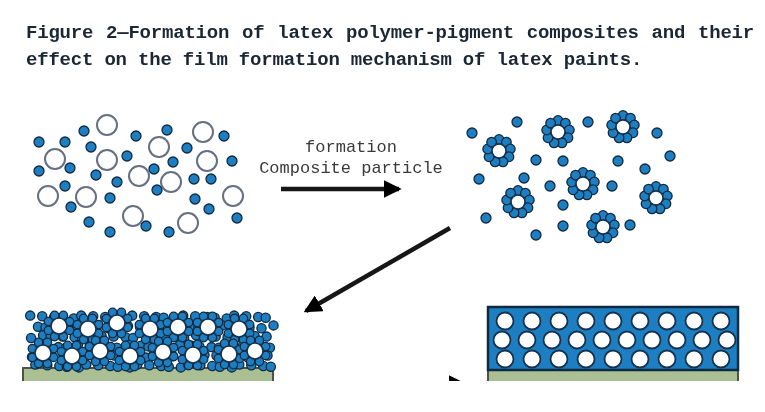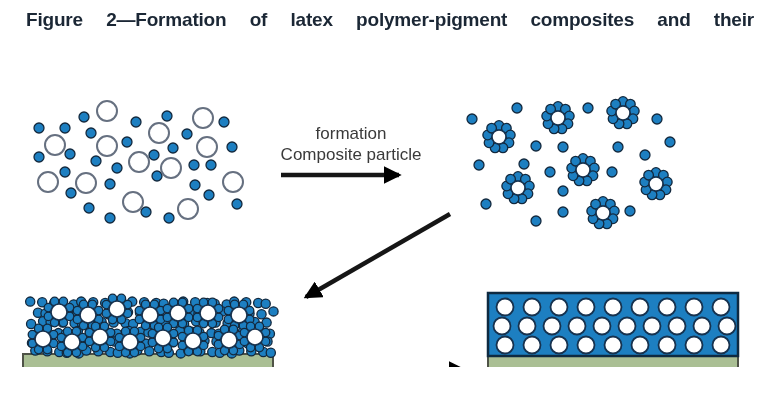--- a/index.html
+++ b/index.html
@@ -1,18 +1,18 @@
 <!DOCTYPE html>
 <html><head>
 <meta charset="utf-8">
 <style>
   html,body { margin:0; padding:0; background:#ffffff; }
   .stage {
     position:relative; width:765px; height:367px; background:#ffffff;
-    overflow:hidden; font-family:Liberation Sans, sans-serif;
+    overflow:hidden; font-family:Liberation Mono, monospace;margin-top:14px;
   }
   .caption {
     position:absolute; left:26px; top:6px; width:728px;
     color:#1b2735; font-size:19px; line-height:27px; font-weight:600;
     letter-spacing:-0.2px;
   }
   .cap-line { white-space:nowrap; }
   .cap-justify {
     white-space:normal;
     text-align:justify;
@@ -489,20 +489,21 @@
         <circle cx="613" cy="345" r="8.5" fill="#ffffff" stroke="#16324f" stroke-width="1.8"></circle>
         <circle cx="640" cy="345" r="8.5" fill="#ffffff" stroke="#16324f" stroke-width="1.8"></circle>
         <circle cx="667" cy="345" r="8.5" fill="#ffffff" stroke="#16324f" stroke-width="1.8"></circle>
         <circle cx="694" cy="345" r="8.5" fill="#ffffff" stroke="#16324f" stroke-width="1.8"></circle>
         <circle cx="721" cy="345" r="8.5" fill="#ffffff" stroke="#16324f" stroke-width="1.8"></circle>
       </g>
     </svg>
 
   <div class="caption">
     <div class="cap-line cap-justify">Figure 2—Formation of latex polymer-pigment composites and their</div>
+    <div class="cap-line">effect on the film formation mechanism of latex paints.</div>
   </div>
 
   <div class="arrow-label">
     <div>formation</div>
     <div>Composite particle</div>
   </div>
 
 </div>
 
 </body></html>

